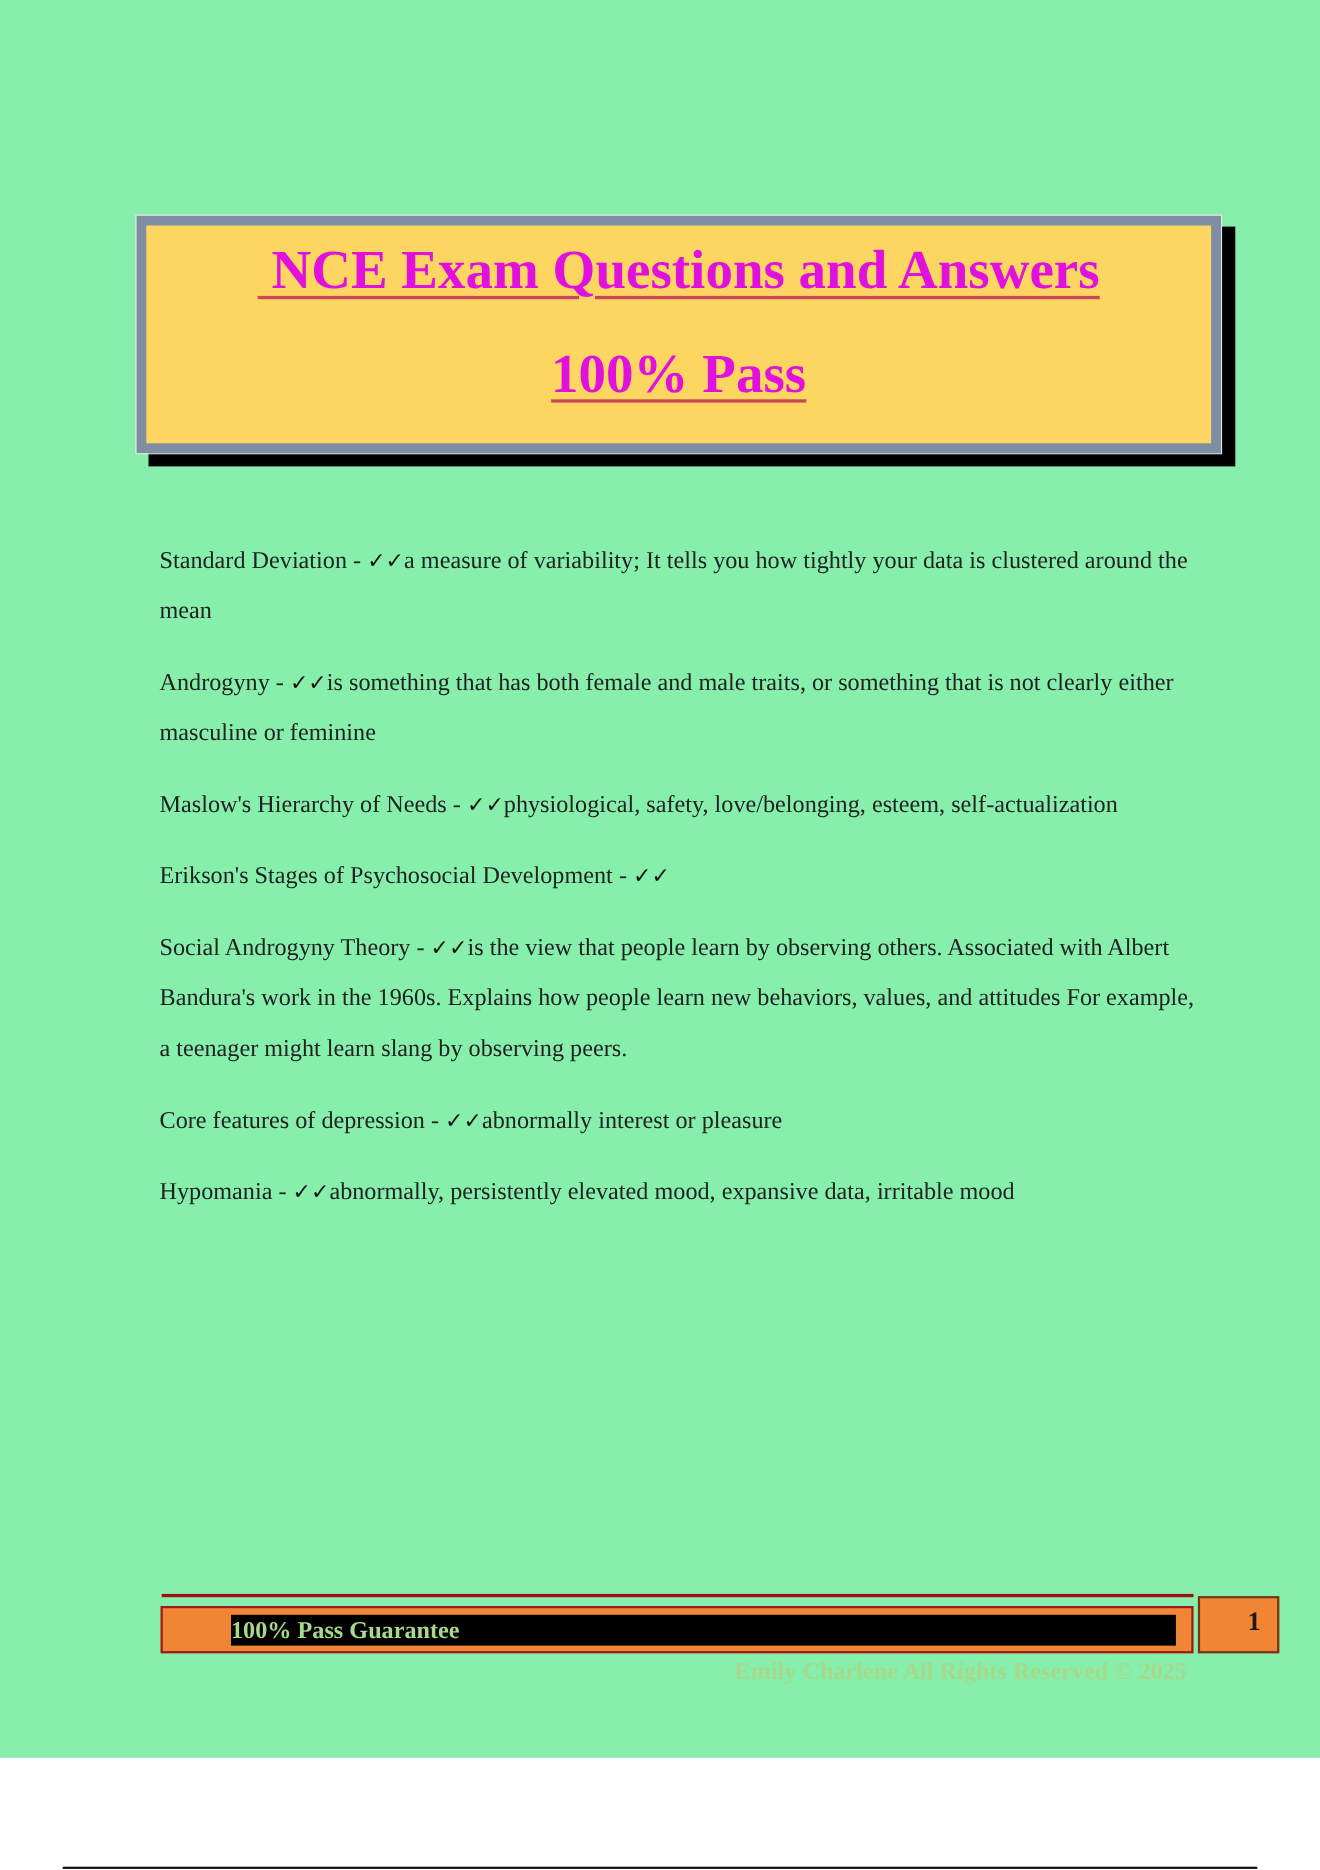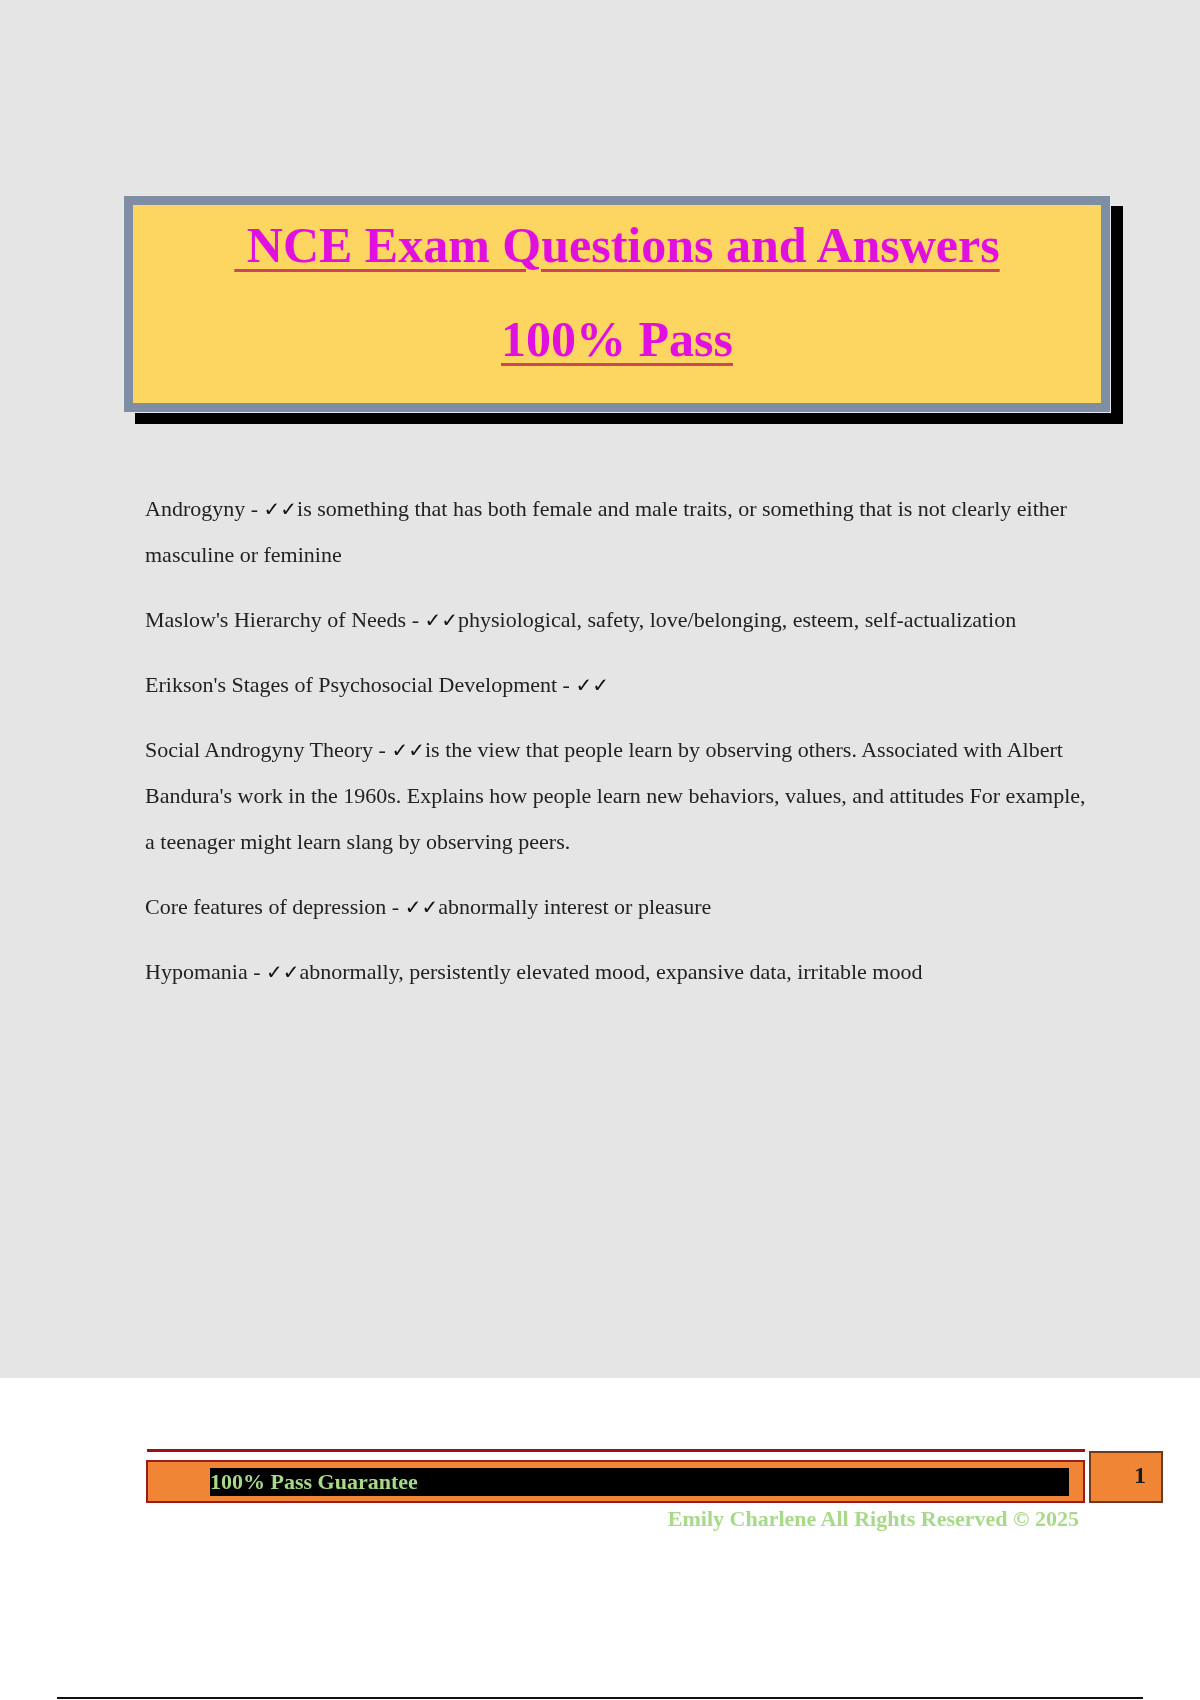--- a/index.html
+++ b/index.html
@@ -12,22 +12,22 @@
       position: relative;
       background: #ffffff;
       overflow: hidden;
       font-family: "Liberation Serif", "DejaVu Serif", serif;
     }
     .page {
       position: absolute;
       left: 0;
       top: 0;
       width: 1200px;
-      height: 1378px;
-      background: #e5e5e5;
+      height: 1598px;
+      background: #86efac;
     }
     
     .banner-shadow {
       position: absolute;
       left: 135px;
       top: 206px;
       width: 988px;
       height: 218px;
       background: #000000;
     }
@@ -154,20 +154,21 @@
 
 <div class="page">
 
   <div class="banner-shadow"></div>
   <div class="banner">
     <div class="banner-line l1"><span> NCE Exam Questions and Answers</span></div>
     <div class="banner-line l2"><span>100% Pass</span></div>
   </div>
 
   <div class="entries">
+    <p class="entry"><span>Standard Deviation - </span><span class="check">✓✓</span><span>a measure of variability; It tells you how tightly your data is clustered around the mean</span></p>
     <p class="entry"><span>Androgyny - </span><span class="check">✓✓</span><span>is something that has both female and male traits, or something that is not clearly either masculine or feminine</span></p>
     <p class="entry"><span>Maslow's Hierarchy of Needs - </span><span class="check">✓✓</span><span>physiological, safety, love/belonging, esteem, self-actualization</span></p>
     <p class="entry"><span>Erikson's Stages of Psychosocial Development - </span><span class="check">✓✓</span><span></span></p>
     <p class="entry"><span>Social Androgyny Theory - </span><span class="check">✓✓</span><span>is the view that people learn by observing others. Associated with Albert Bandura's work in the 1960s. Explains how people learn new behaviors, values, and attitudes For example, a teenager might learn slang by observing peers.</span></p>
     <p class="entry"><span>Core features of depression - </span><span class="check">✓✓</span><span>abnormally interest or pleasure</span></p>
     <p class="entry"><span>Hypomania - </span><span class="check">✓✓</span><span>abnormally, persistently elevated mood, expansive data, irritable mood</span></p>
   </div>
 
   <div class="footer-rule"></div>
   <div class="footer-bar">

